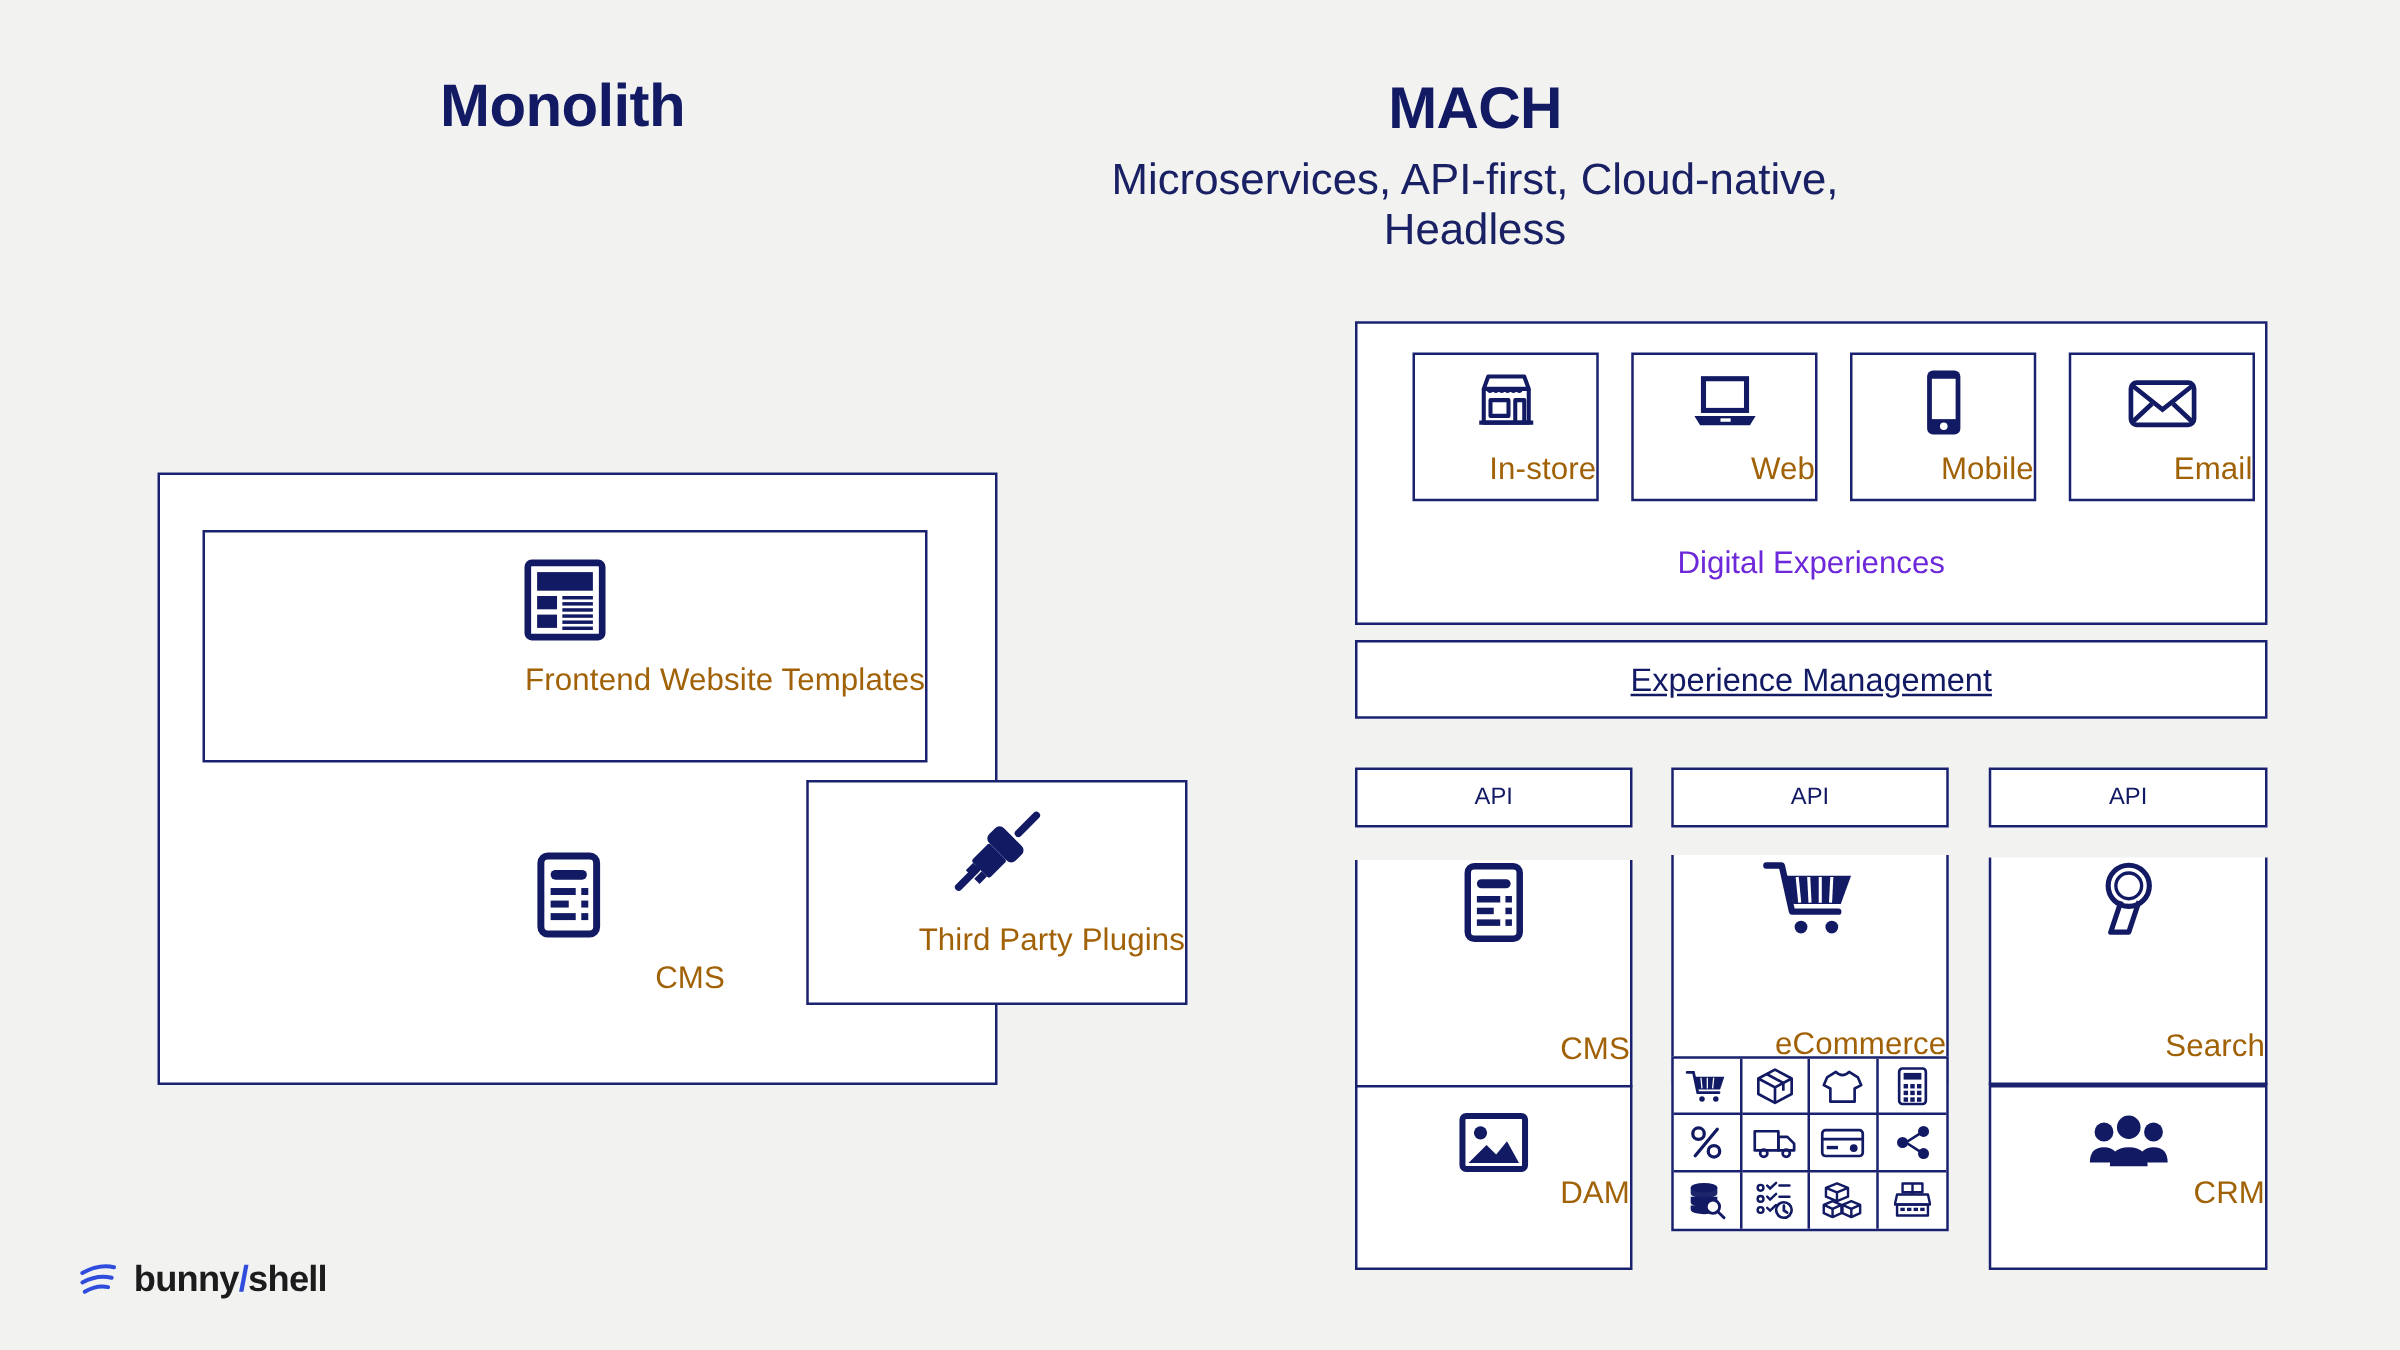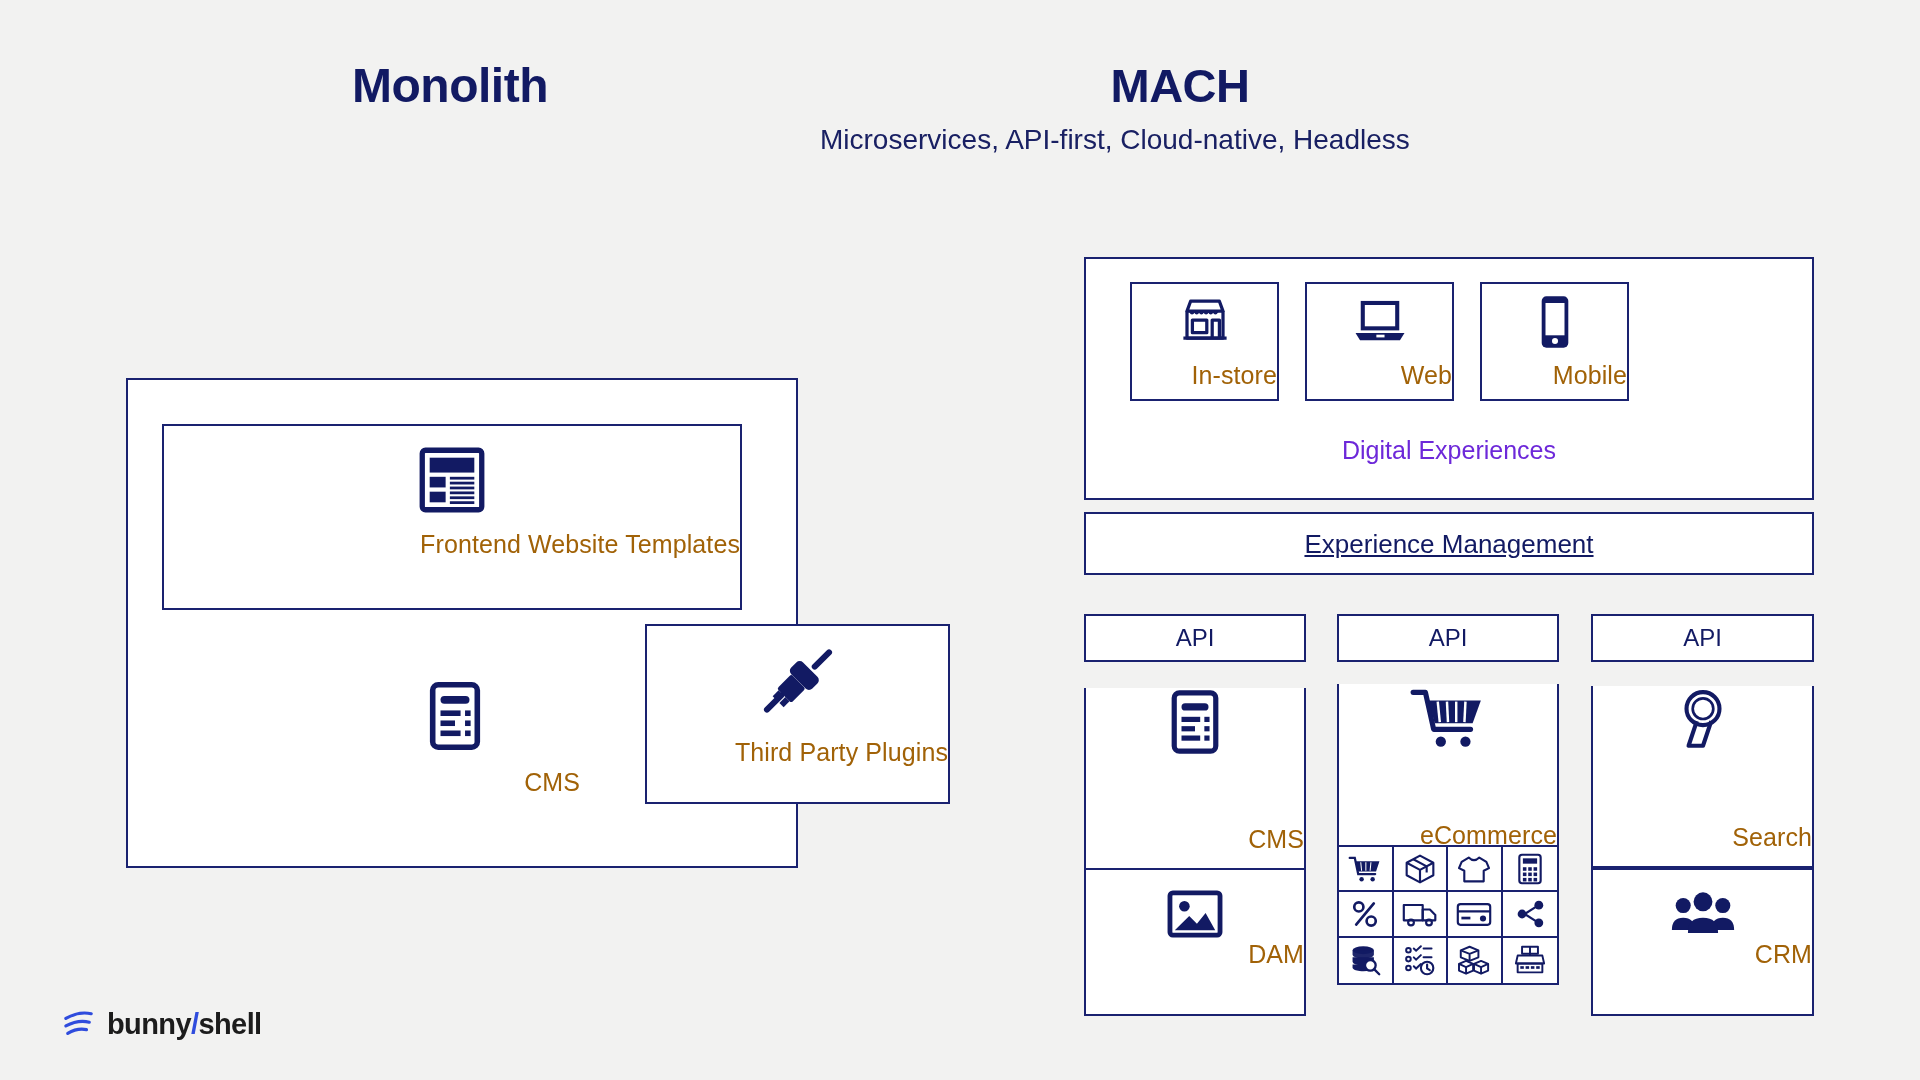--- a/index.html
+++ b/index.html
@@ -30,21 +30,21 @@
     text-align: center; font-size: 48px; font-weight: bold;
     color: #121a63; letter-spacing: -.5px;
   }
   #mach-title {
     position: absolute; left: 880px; top: 58px; width: 600px;
     text-align: center; font-size: 47px; font-weight: bold;
     color: #121a63; letter-spacing: -.5px;
   }
   #mach-sub {
     position: absolute; left: 820px; top: 124px; width: 720px;
-    text-align: left; font-size: 28px; color: #192063;
+    text-align: center; font-size: 35px; color: #192063;
   }
 
   
   #mono-outer { left: 126px; top: 378px; width: 672px; height: 490px; }
   #mono-frontend { left: 162px; top: 424px; width: 580px; height: 186px; }
   #mono-plugins  { left: 645px; top: 624px; width: 305px; height: 180px; z-index: 5; }
   #mono-cms-wrap { position: absolute; left: 330px; top: 680px; width: 250px; }
 
   .mono-cap { margin-top: 16px; font-size: 25px; }
 
@@ -64,21 +64,21 @@
   #xm-box { left: 1084px; top: 512px; width: 730px; height: 63px; }
   #xm-label {
     position: absolute; left: 1084px; top: 529px; width: 730px;
     text-align: center; font-size: 26px; color: #121a63; text-decoration: underline;
   }
 
   
   .api-head {
     border: 2px solid #1a2270; background: #fff;
     height: 48px; display: flex; align-items: center; justify-content: center;
-    font-size: 24px; color: #121a63;
+    font-size: 19px; color: #121a63;
   }
   .api-body {
     border: 2px solid #1a2270; border-top: none; background: #fff;
     position: relative;
   }
   #col-left  { position: absolute; left: 1084px; top: 614px; width: 222px; }
   #col-mid   { position: absolute; left: 1337px; top: 614px; width: 222px; }
   #col-right { position: absolute; left: 1591px; top: 614px; width: 223px; }
 
   .api-body .cap { position: absolute; left: 0; right: 0; bottom: 14px; font-size: 25px; }
@@ -197,20 +197,28 @@
 
     <div class="box dx-cell" style="position:relative">
       <svg class="ico" width="38" height="56" viewBox="0 0 40 58" style="margin-top:10px">
         <rect x="6" y="2" width="28" height="54" rx="5" fill="#121a63"></rect>
         <rect x="10" y="9" width="20" height="34" fill="#ffffff"></rect>
         <circle cx="20" cy="49" r="3.2" fill="#ffffff"></circle>
       </svg>
       <div class="lbl">Mobile</div>
     </div>
 
+    <div class="box dx-cell" style="position:relative">
+      <svg class="ico" width="58" height="46" viewBox="0 0 62 48" style="margin-top:16px">
+        <rect x="4" y="6" width="54" height="36" rx="5" fill="none" stroke="#121a63" stroke-width="4"></rect>
+        <path d="M6 9 L31 29 L56 9" fill="none" stroke="#121a63" stroke-width="4"></path>
+        <path d="M6 39 L22 24 M56 39 L40 24" fill="none" stroke="#121a63" stroke-width="4"></path>
+      </svg>
+      <div class="lbl">Email</div>
+    </div>
   </div>
 
   <div id="dx-caption">Digital Experiences</div>
 
   <div class="box" id="xm-box"></div>
   <div id="xm-label">Experience Management</div>
 
   <div id="col-left">
     <div class="api-head">API</div>
     <div class="api-body svc-body">

